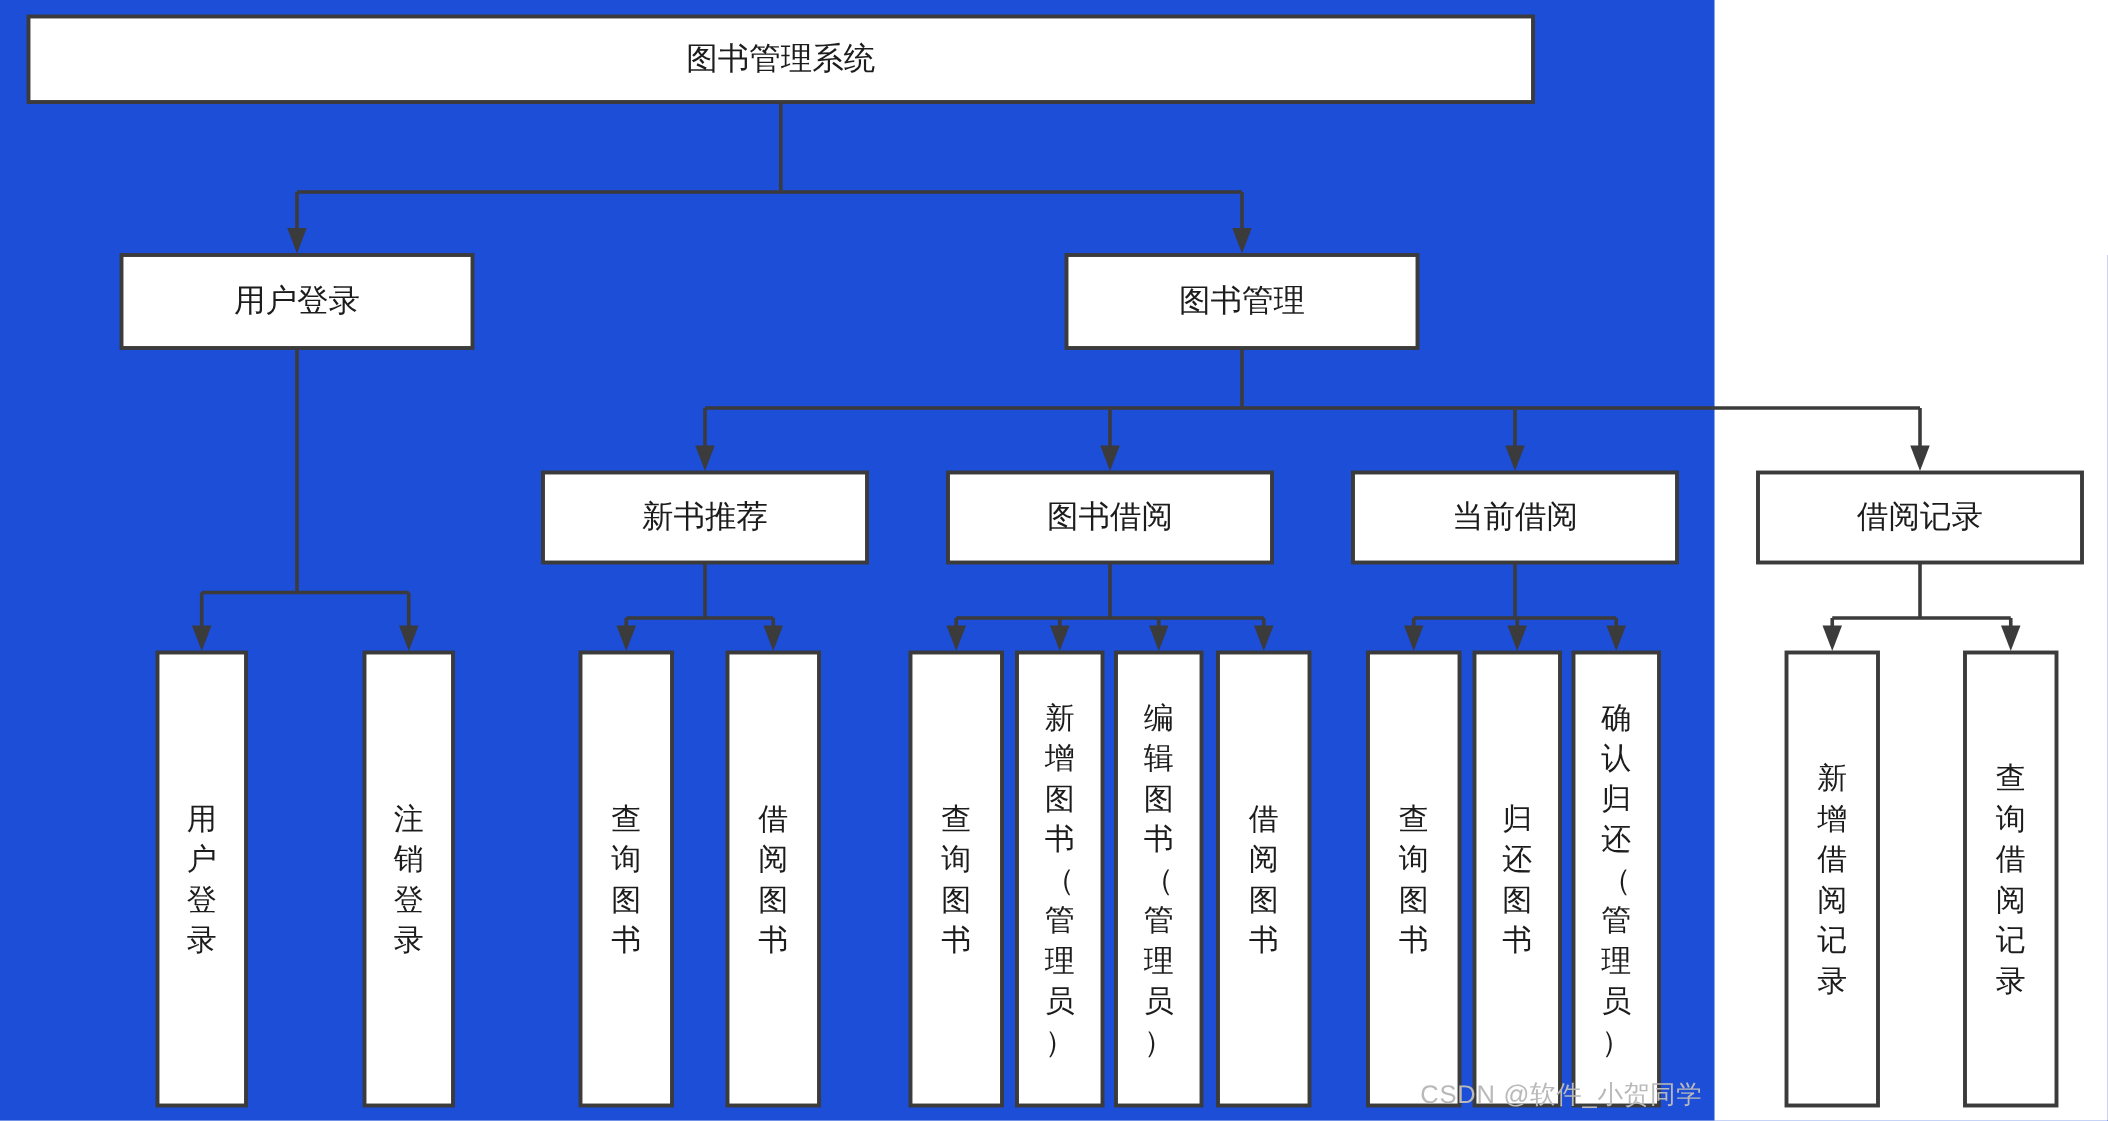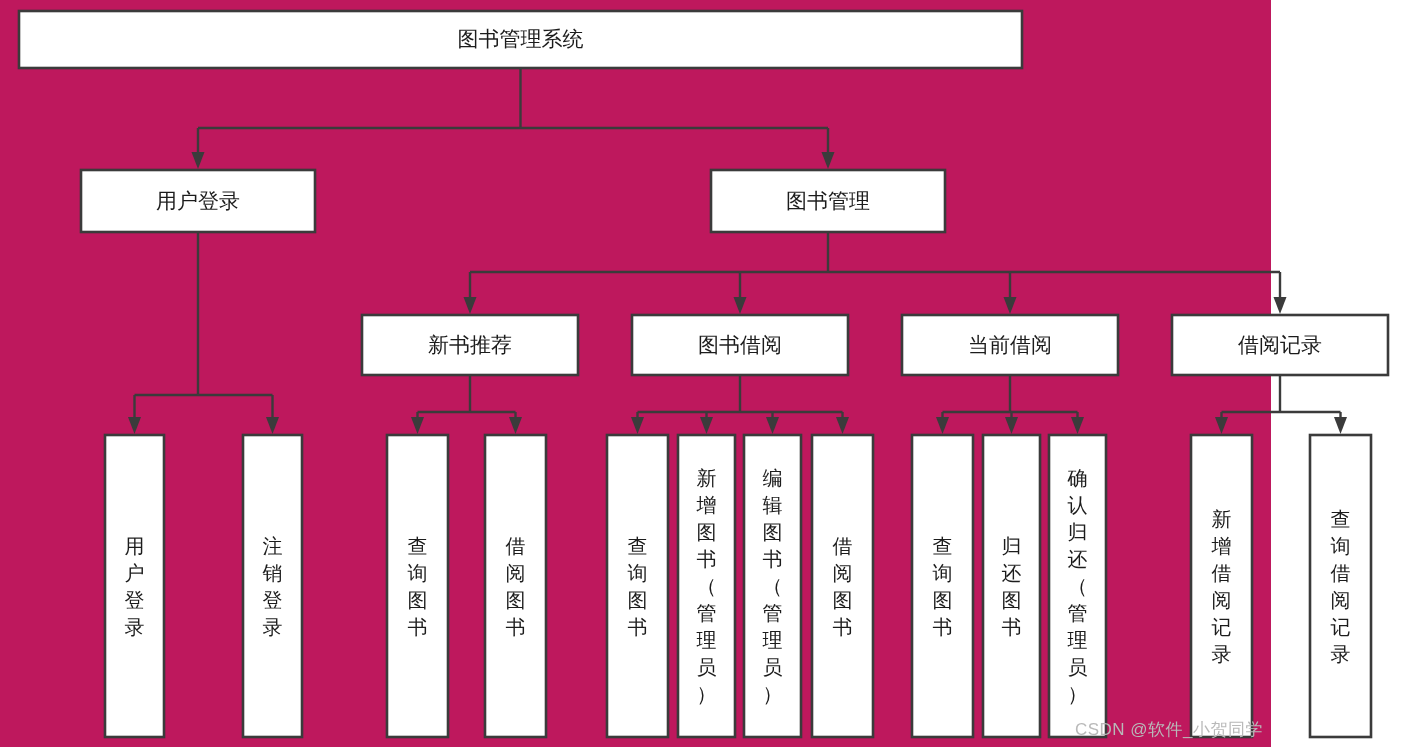--- a/index.html
+++ b/index.html
@@ -1,18 +1,18 @@
 <!DOCTYPE html>
 <html><head>
 <meta charset="utf-8">
 <style>
   html,body{margin:0;padding:0;background:#ffffff;}
   body{width:1405px;height:747px;overflow:hidden;
        font-family:"Liberation Sans","DejaVu Sans",sans-serif;}
-  #stage{position:relative;width:1271px;height:747px;background:#be185d;}
+  #stage{position:relative;width:1143px;height:747px;background:#1d4ed8;}
   svg#diagram{position:absolute;left:0;top:0;width:1405px;height:747px;}
   .nodebox{fill:#ffffff;stroke:#3b3b3b;stroke-width:2.6;}
   .edge{stroke:#3b3b3b;stroke-width:2.4;fill:none;}
   .arrowhead{fill:#3b3b3b;stroke:none;}
   .nodetext{fill:#1c1c1c;font-family:"Liberation Sans","DejaVu Sans",sans-serif;
             font-size:21px;text-anchor:middle;dominant-baseline:middle;}
   .nodetext.vert{font-size:20px;}
   .watermark{position:absolute;right:8px;bottom:6px;font-size:17px;color:#b9b9b9;
              letter-spacing:.5px;white-space:nowrap;
              font-family:"Liberation Sans","DejaVu Sans",sans-serif;margin-left:12px;}

